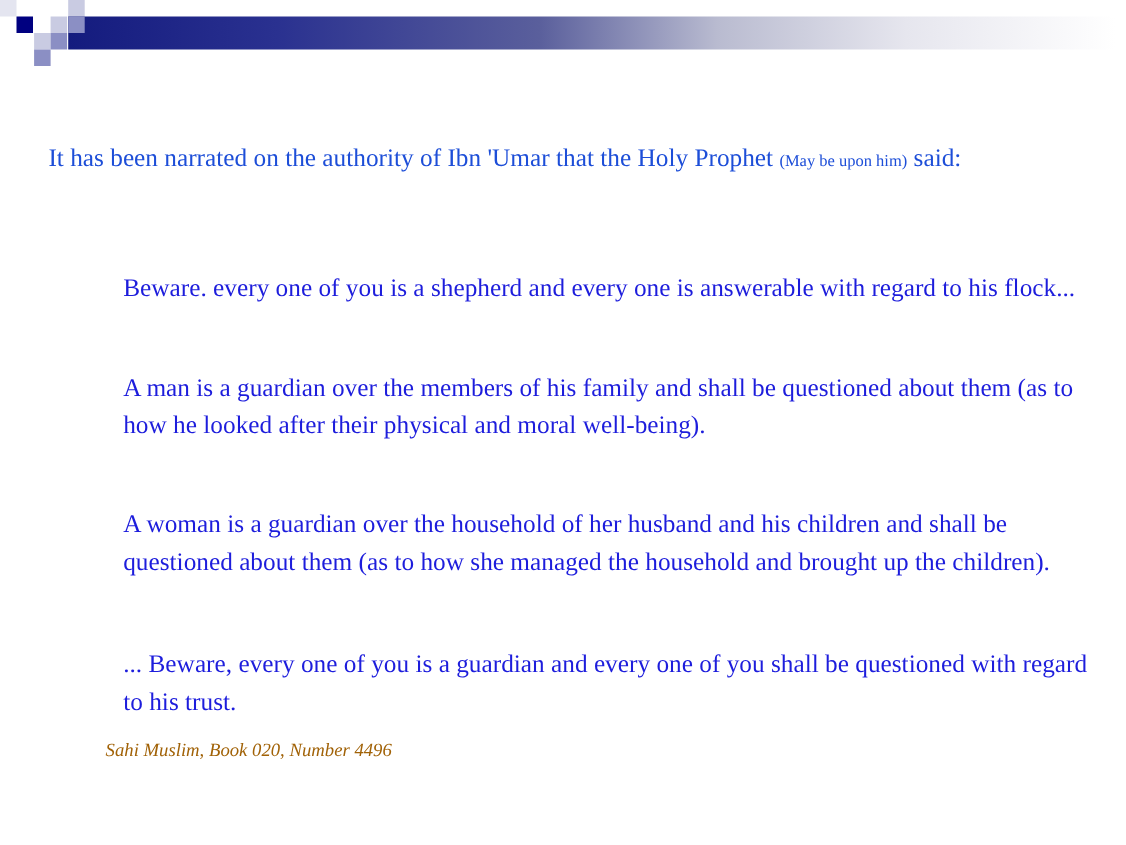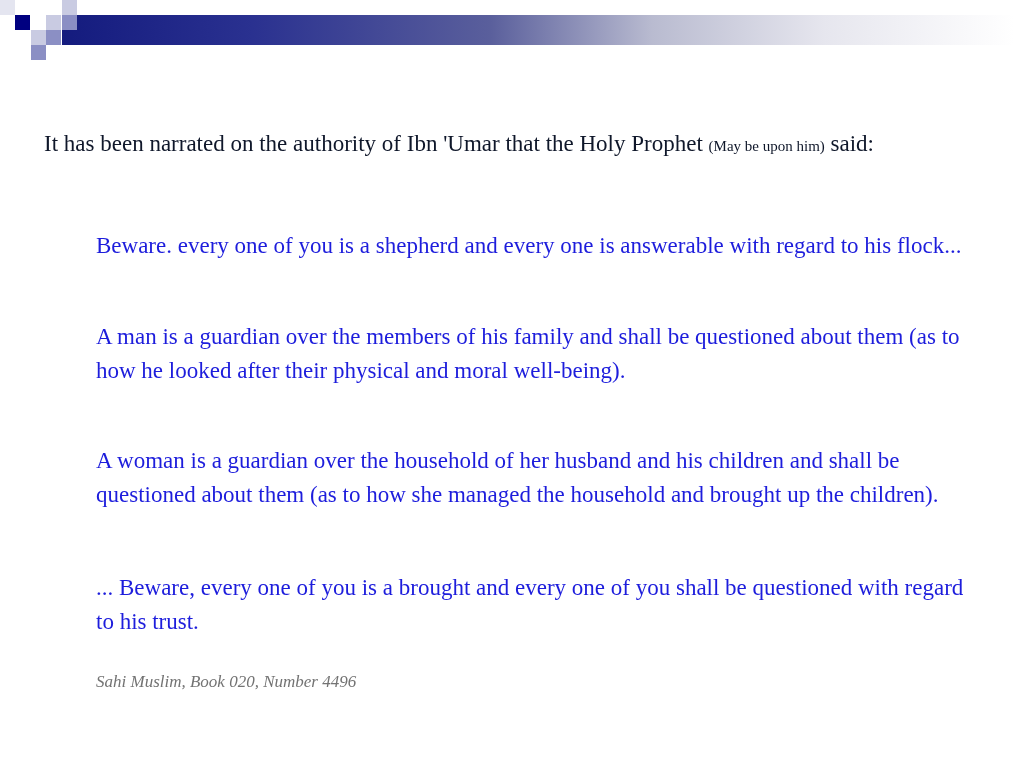--- a/index.html
+++ b/index.html
@@ -9,31 +9,31 @@
       font-family: "Liberation Serif", "DejaVu Serif", serif;
     }
     .deco { position: absolute; top: 0; left: 0; width: 1024px; height: 64px; }
     .sq { position: absolute; width: 15px; height: 15px; }
     .band {
       position: absolute; left: 62px; top: 15px; width: 952px; height: 30px;
       background: linear-gradient(to right, #141b7e 0%, #2a3190 20%, #5a5f9c 45%, #b9bbd0 62%, #e6e6ee 80%, #ffffff 100%);
     }
     .intro {
       position: absolute; left: 44px; top: 126px; width: 950px;
-      font-size: 23px; line-height: 36px; color: #0f172a;
+      font-size: 23px; line-height: 36px; color: #1d4ed8;
     }
     .intro .small { font-size: 15px; }
     .quote {
       position: absolute; left: 96px; width: 880px;
       font-size: 23px; line-height: 34px; color: #1d1ddc;
-      margin: 0;
+      margin: 16px;
     }
     .cite {
       position: absolute; left: 96px; top: 672px;
-      font-size: 17px; font-style: italic; color: #737373;
+      font-size: 17px; font-style: italic; color: #a16207;
     }
   </style>
 </head>
 <body>
 
 <div class="deco">
   <div class="sq" style="left:0;top:0;background:#e4e5f0;"></div>
   <div class="sq" style="left:62px;top:0;background:#c9cbe2;"></div>
   <div class="sq" style="left:15px;top:15px;background:#000080;"></div>
   <div class="sq" style="left:46px;top:15px;background:#c9cbe2;"></div>
@@ -44,15 +44,15 @@
   <div class="sq" style="left:31px;top:45px;background:#8b8fc4;"></div>
 </div>
 
 <div class="intro">
   <span>It has been narrated on the authority of Ibn 'Umar that the Holy Prophet </span><span class="small">(May be upon him)</span><span> said:</span>
 </div>
 
 <p class="quote" style="top:229px;">Beware. every one of you is a shepherd and every one is answerable with regard to his flock...</p>
 <p class="quote" style="top:320px;">A man is a guardian over the members of his family and shall be questioned about them (as to how he looked after their physical and moral well-being).</p>
 <p class="quote" style="top:444px;">A woman is a guardian over the household of her husband and his children and shall be questioned about them (as to how she managed the household and brought up the children).</p>
-<p class="quote" style="top:571px;">... Beware, every one of you is a brought and every one of you shall be questioned with regard to his trust.</p>
+<p class="quote" style="top:571px;">... Beware, every one of you is a guardian and every one of you shall be questioned with regard to his trust.</p>
 
 <div class="cite">Sahi Muslim, Book 020, Number 4496</div>
 
 </body></html>

